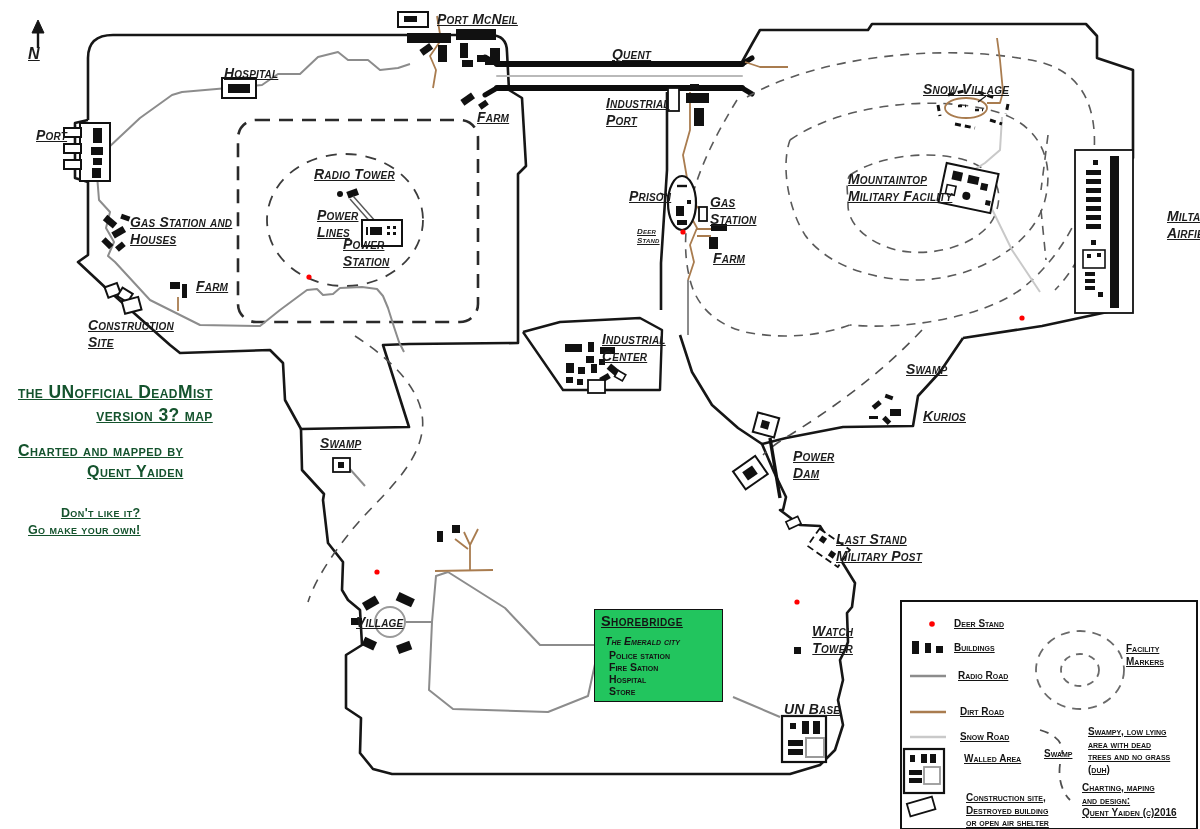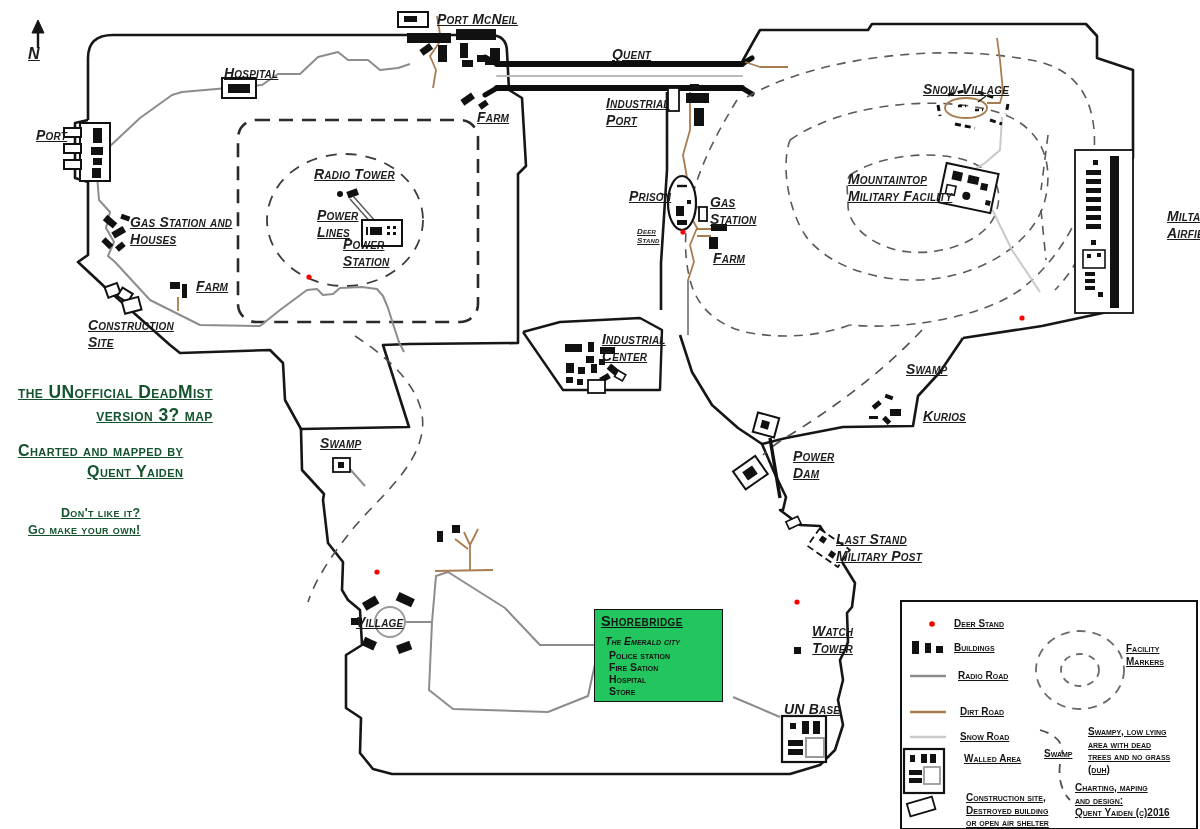--- a/index.html
+++ b/index.html
@@ -405,18 +405,18 @@
   <div class="lg-label" style="left:64px;top:190px">Construction site,
 Destroyed building
 or open air shelter</div>
   <div class="lg-label" style="left:224px;top:41px">Facility
 Markers</div>
   <div class="lg-label" style="left:186px;top:124px">Swampy, low lying
 area with dead
 trees and no grass
 (duh)</div>
   <div class="lg-label" style="left:142px;top:146px">Swamp</div>
-  <div class="lg-label" style="left:173px;top:180px">Charting, maping
+  <div class="lg-label" style="left:180px;top:180px">Charting, maping
 and design:
 Quent Yaiden  (c)2016</div>
 </div>
 
 </div>
 
 </body></html>

